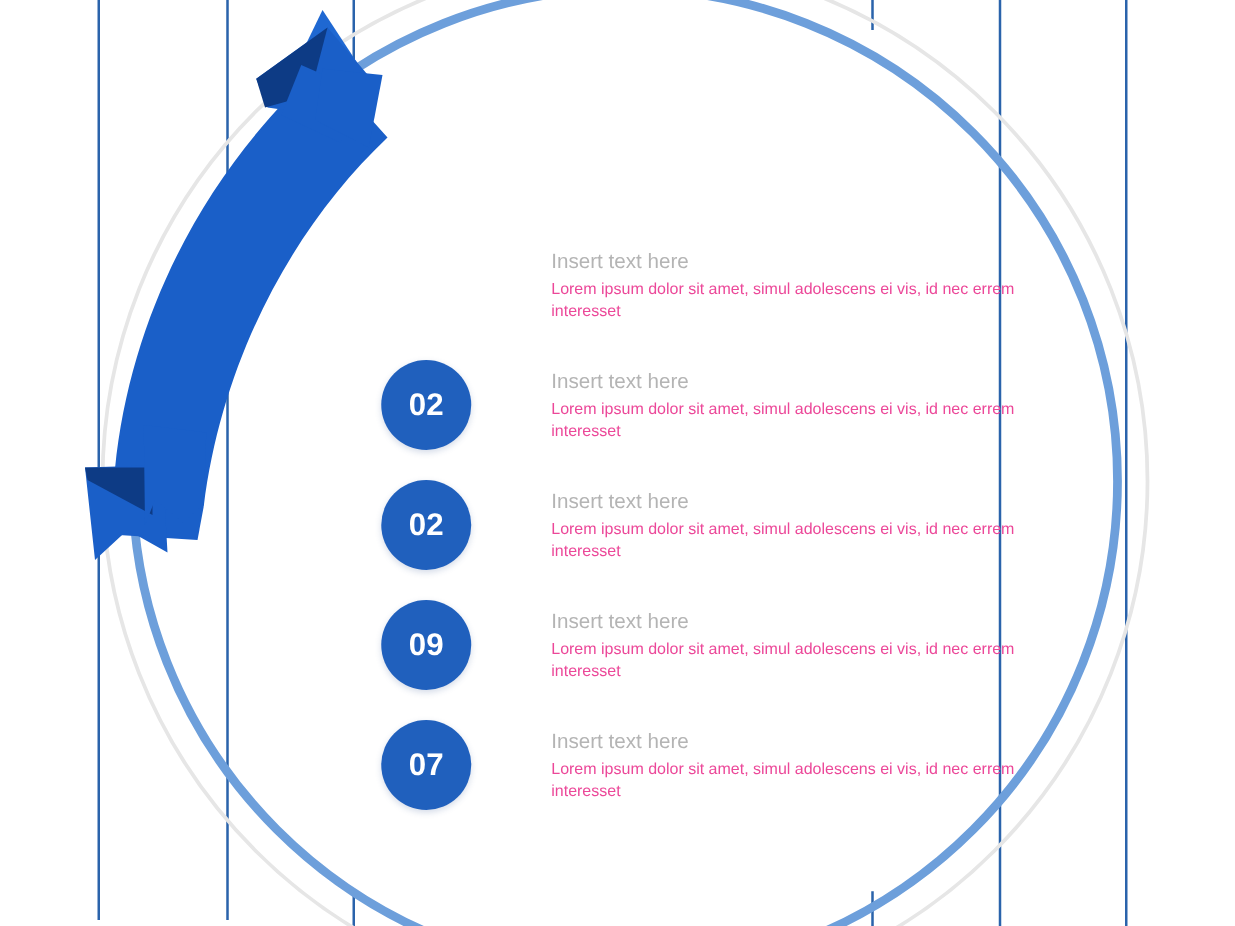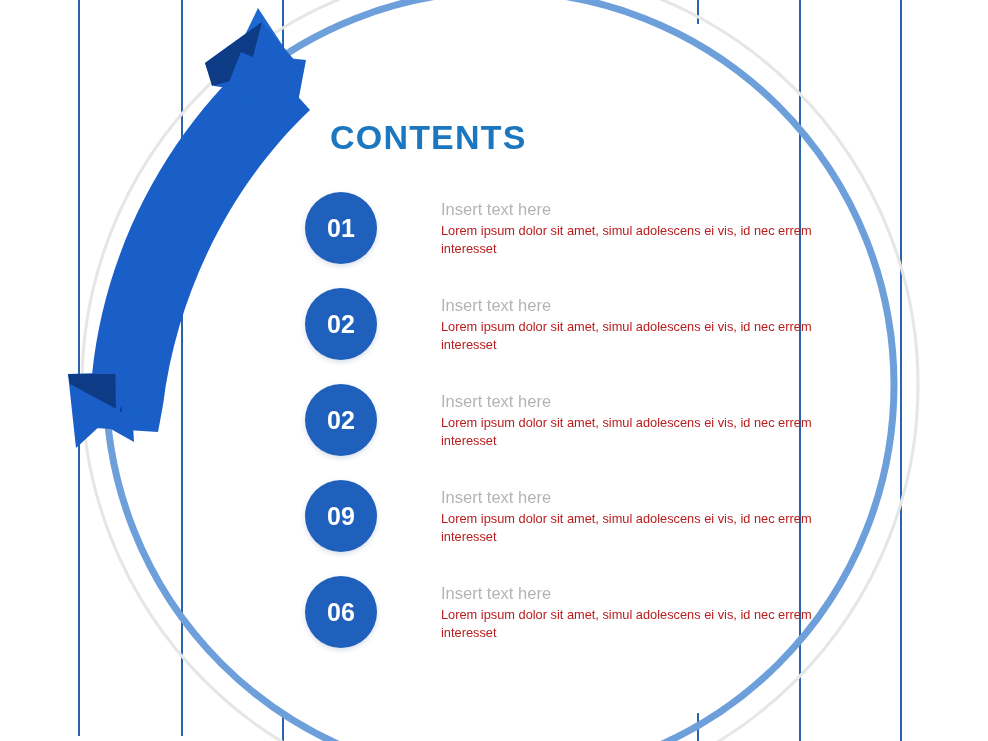--- a/index.html
+++ b/index.html
@@ -89,21 +89,21 @@
   }
   .head {
     font-size: 16.5px;
     color: #b4b4b4;
     line-height: 22px;
     margin-bottom: 2px;
     font-family: "Liberation Sans", sans-serif;
   }
   .body {
     font-size: 12.8px;
-    color: #b91c1c;
+    color: #ec4899;
     line-height: 18px;
     font-family: "Liberation Sans", sans-serif;
   }
 </style>
 </head>
 <body>
 
 <div id="stage">
 
   <div id="vlines">
@@ -141,25 +141,23 @@
     <path d="M 205 63 L 262 22 L 296 62 L 284 96 L 214 86 Z" fill="#1a5fc8"></path>
     <path d="M 205 63 L 262 22 L 248 76 L 212 86 Z" fill="#0d3b85"></path>
     <path d="M 241 52 L 300 78 L 272 114 L 225 92 Z" fill="#1a5fc8"></path>
     <path d="M 258 55 L 306 60 L 295 118 L 252 96 Z" fill="#1a5fc8"></path>
 
     <path d="M 68 374 L 130 372 L 134 442 L 102 424 L 76 448 Z" fill="#1a5fc8"></path>
     <path d="M 68 374 L 122 374 L 122 412 L 70 384 Z" fill="#0d3b85"></path>
     <path d="M 115 340 L 165 346 L 163 404 L 146 418 L 124 400 L 116 420 Z" fill="#1a5fc8"></path>
   </svg>
 
-  <div id="title">CONTENTS</div>
 
   <div id="list">
       <div class="item">
-        <div class="badge">01</div>
         <div class="texts">
           <div class="head">Insert text here</div>
           <div class="body">Lorem ipsum dolor sit amet, simul adolescens ei vis, id nec errem interesset</div>
         </div>
       </div>
       <div class="item">
         <div class="badge">02</div>
         <div class="texts">
           <div class="head">Insert text here</div>
           <div class="body">Lorem ipsum dolor sit amet, simul adolescens ei vis, id nec errem interesset</div>
@@ -173,21 +171,21 @@
         </div>
       </div>
       <div class="item">
         <div class="badge">09</div>
         <div class="texts">
           <div class="head">Insert text here</div>
           <div class="body">Lorem ipsum dolor sit amet, simul adolescens ei vis, id nec errem interesset</div>
         </div>
       </div>
       <div class="item">
-        <div class="badge">06</div>
+        <div class="badge">07</div>
         <div class="texts">
           <div class="head">Insert text here</div>
           <div class="body">Lorem ipsum dolor sit amet, simul adolescens ei vis, id nec errem interesset</div>
         </div>
       </div>
     </div>
 
 </div>
 
 </body></html>

